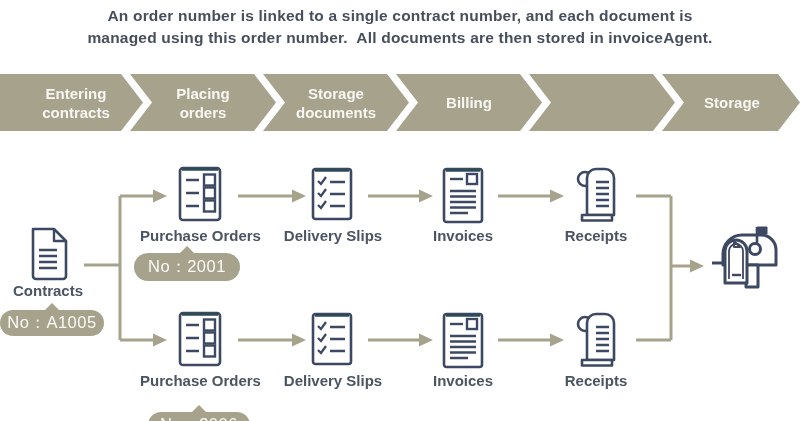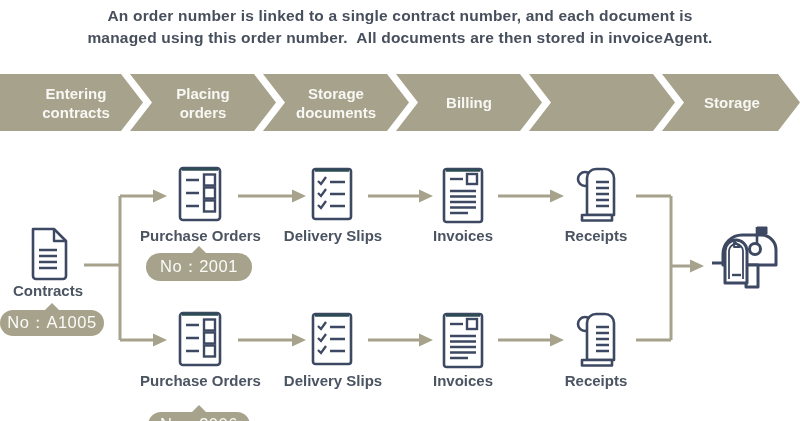--- a/index.html
+++ b/index.html
@@ -154,21 +154,21 @@
   <div class="nlabel" style="left:2px;top:281px;width:92px">Contracts</div>
   <div class="badge" style="left:0;top:310px;width:104px;height:26px">
       <i class="ptr"></i>
       <span>No：A1005</span>
     </div>
 
   <svg class="icon" style="left:178px;top:166px" width="44" height="56">
       <use href="#sym-po"></use>
     </svg>
   <div class="nlabel" style="left:123px;top:226px;width:155px">Purchase Orders</div>
-  <div class="badge" style="left:146px;top:253px;width:106px;height:28px">
+  <div class="badge" style="left:134px;top:253px;width:106px;height:28px">
       <i class="ptr"></i>
       <span>No：2001</span>
     </div>
 
   <svg class="icon" style="left:311px;top:167px" width="42" height="54">
       <use href="#sym-checklist"></use>
     </svg>
   <div class="nlabel" style="left:258px;top:226px;width:150px">Delivery Slips</div>
 
   <svg class="icon" style="left:442px;top:167px" width="42" height="57">

